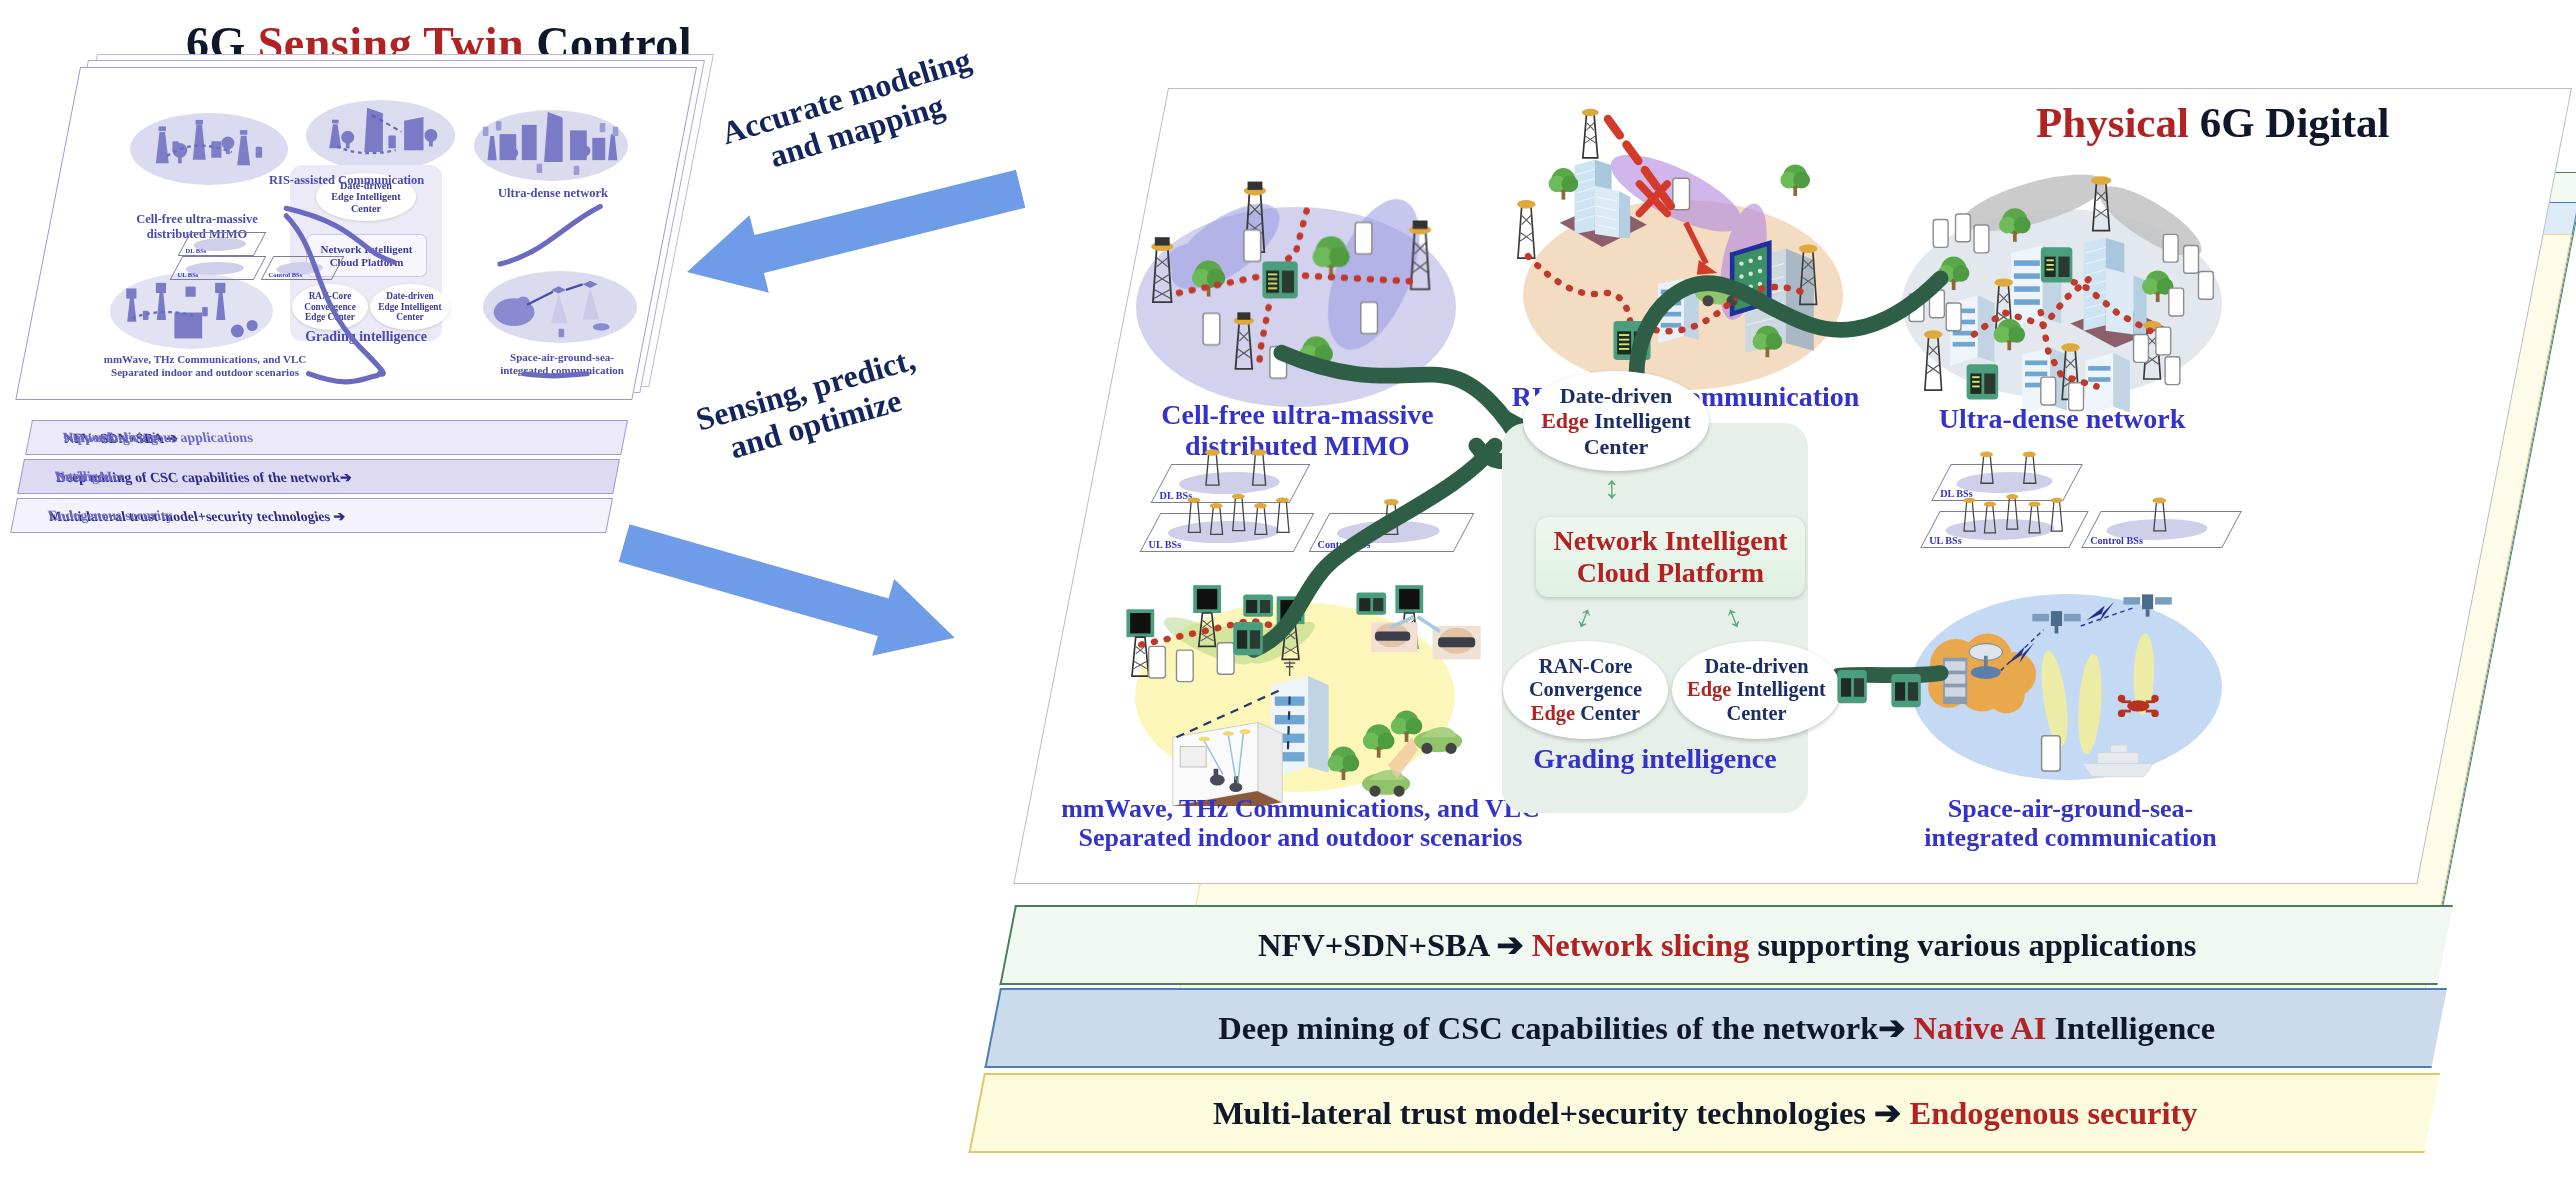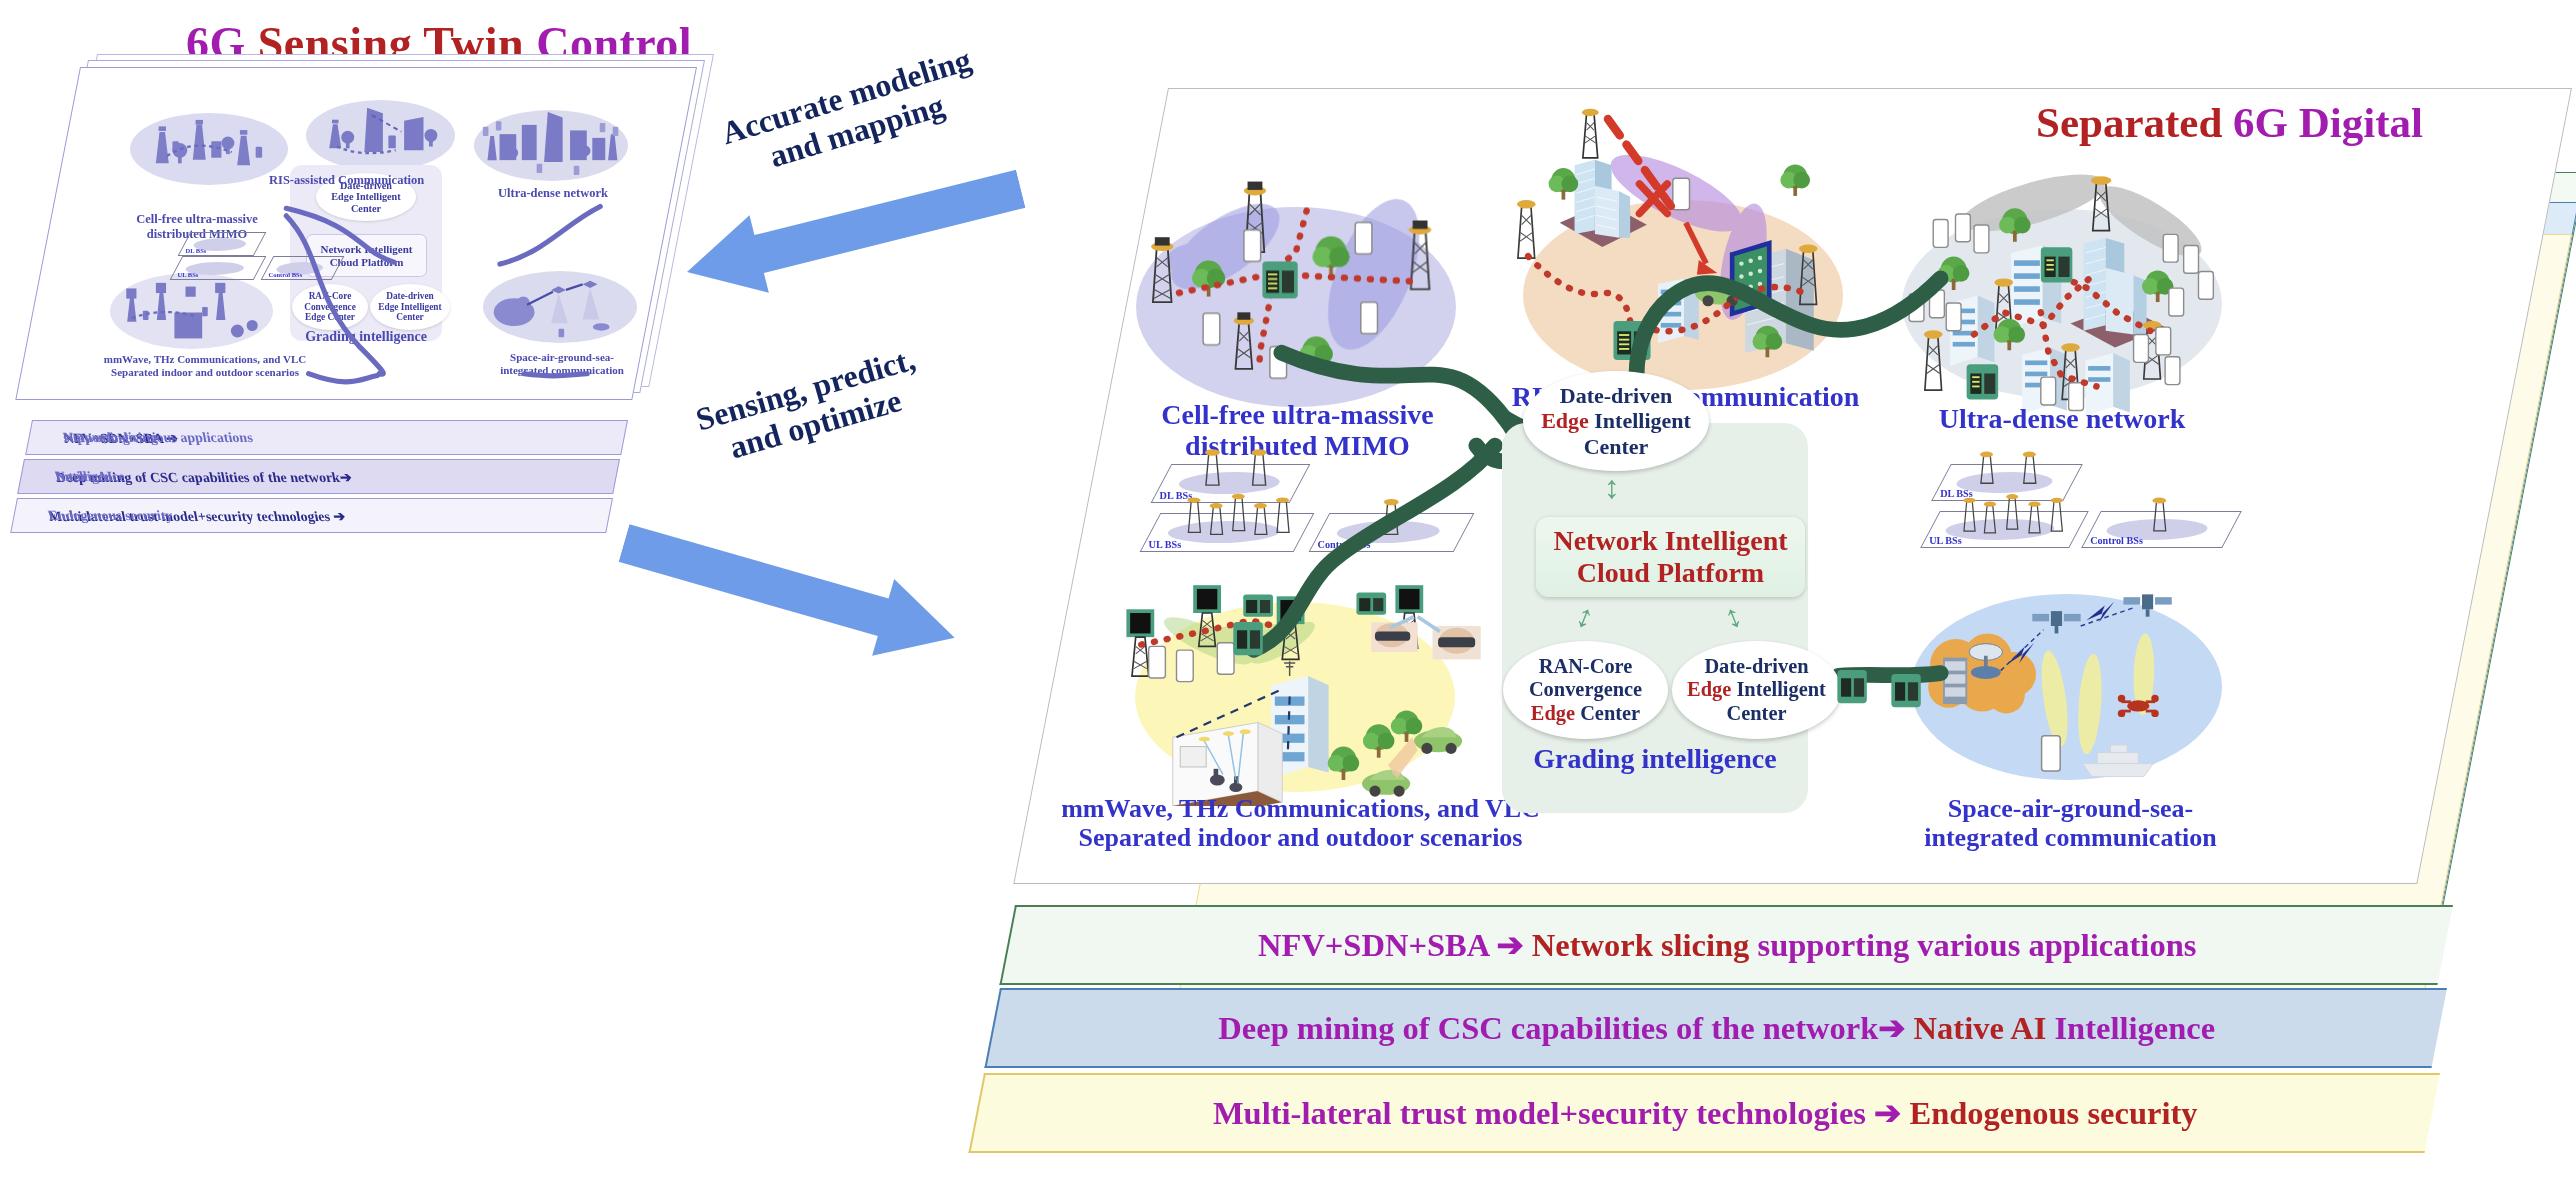--- a/index.html
+++ b/index.html
@@ -3,21 +3,21 @@
 <meta charset="utf-8">
 <style>
   html,body{margin:0;padding:0;background:#ffffff;}
   body{width:2576px;height:1183px;position:relative;overflow:hidden;
        font-family:"Liberation Serif","DejaVu Serif",serif;}
   .abs{position:absolute;}
 
   
   #twin-title{left:186px;top:16.7px;font-size:46px;font-weight:bold;letter-spacing:0.5px;white-space:nowrap;}
   #phys-title{left:2036px;top:98px;font-size:43px;font-weight:bold;white-space:nowrap;}
-  .navy{color:#a21caf;}
+  .navy{color:#0f172a;}
   .red{color:#b22222;}
   .twinband{position:absolute;height:33px;border:0.9px solid #9a9ad8;
      transform:skewX(-11deg);transform-origin:top left;}
   .tb1{background:#eceaf8;}
   .tb2{background:#dedaf2;}
   .tb3{background:#f4f3fb;}
   .twinband span{position:absolute;left:16.7px;top:50%;transform:translateY(-50%) skewX(11deg);
      font-size:14px;font-weight:bold;white-space:nowrap;}
   .tcol-d{color:#2a2a8c;} .tcol-l{color:#6b6bc4;}
   .bigband{position:absolute;height:76px;transform:skewX(-11deg);transform-origin:top left;}
@@ -285,21 +285,21 @@
   <span>and optimize</span>
 </div>
 
 <div class="sheet" style="left:1358px;top:172px;width:1226px;height:743px;background:#f3faf4;border:1.9px solid #4a7f56;"></div>
 <div class="sheet" style="left:1342px;top:202px;width:1235px;height:761px;background:#ddeaf7;border:1.9px solid #4a7fb5;"></div>
 <div class="sheet" style="left:1326px;top:234px;width:1244px;height:778px;background:#fefce8;border:1.9px solid #e8d98f;"></div>
 
 <div class="sheet" style="left:1168px;top:88px;width:1402px;height:794px;background:#ffffff;border:1.9px solid #bcbcbc;"></div>
 
 <div class="abs" id="phys-title">
-  <span class="red">Separated</span><span class="navy"> 6G Digital</span>
+  <span class="red">Physical</span><span class="navy"> 6G Digital</span>
 </div>
 
 <div class="ellipse" style="left:1136px;top:207px;width:320px;height:200px;background:#d2d2ef;"></div>
 <svg class="abs" style="left:1114px;top:172px;" width="371" height="251" viewBox="0 0 400 270">
   <g opacity=".55" fill="#9a9ae0">
     <ellipse cx="120" cy="80" rx="68" ry="30" transform="rotate(-35 120 80)"></ellipse>
     <ellipse cx="280" cy="110" rx="40" ry="86" transform="rotate(22 280 110)"></ellipse>
     <ellipse cx="96" cy="95" rx="40" ry="20"></ellipse>
   </g>
 

